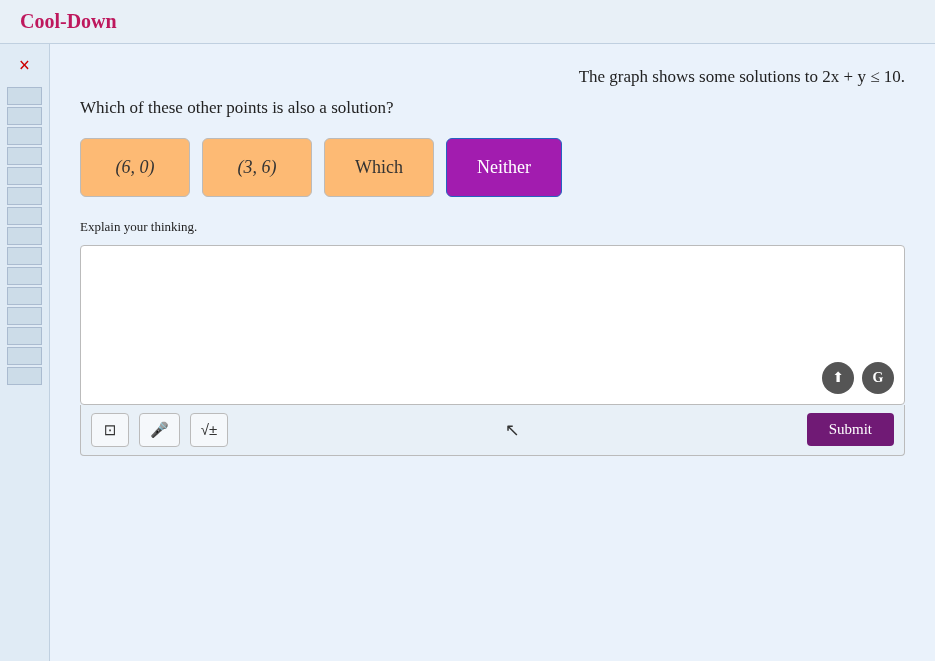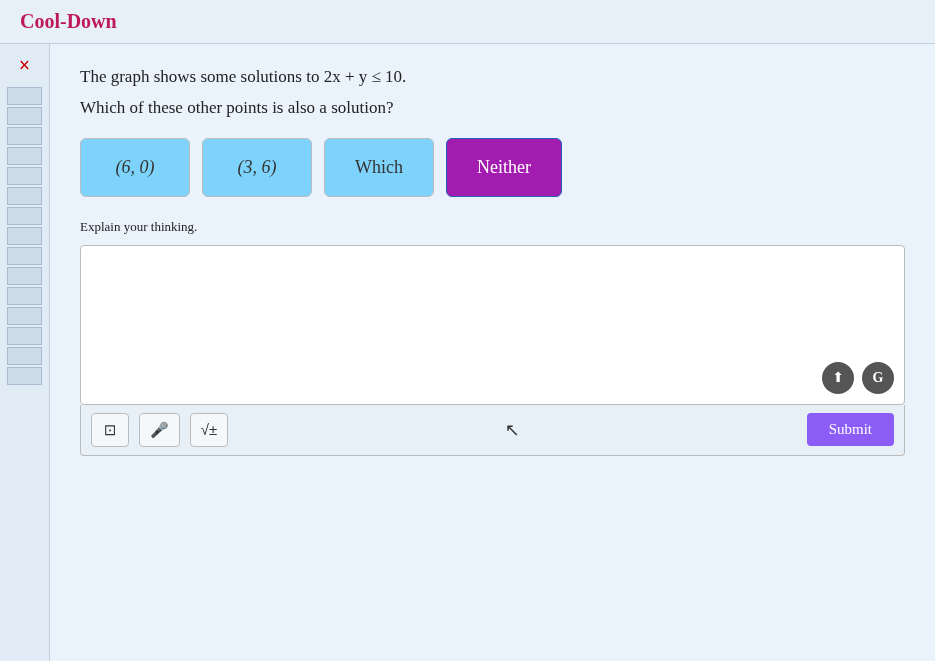--- a/index.html
+++ b/index.html
@@ -68,37 +68,38 @@
       flex: 1;
       padding: 20px 30px;
       background-color: #eaf2fb;
     }
 
     .question-text {
       font-size: 17px;
       color: #222;
       margin-bottom: 8px;
       line-height: 1.5;
+      text-align: right;
     }
 
     .sub-question {
       font-size: 17px;
       color: #222;
       margin-bottom: 20px;
     }
 
     .answer-options {
       display: flex;
       gap: 12px;
       margin-bottom: 22px;
     }
 
     .answer-btn {
       border: 1px solid #bbb;
-      background-color: #7dd3fc;
+      background-color: #fdba74;
       border-radius: 6px;
       padding: 18px 30px;
       font-size: 18px;
       cursor: pointer;
       color: #333;
       min-width: 110px;
       text-align: center;
       font-family: 'Georgia', serif;
     }
 
@@ -192,21 +193,21 @@
       font-size: 15px;
       color: #333;
       display: flex;
       align-items: center;
       justify-content: center;
       min-width: 38px;
       min-height: 34px;
     }
 
     .submit-btn {
-      background-color: #8b5cf6;
+      background-color: #701a75;
       color: #fff;
       border: none;
       border-radius: 4px;
       padding: 8px 22px;
       font-size: 15px;
       cursor: pointer;
       margin-left: auto;
       font-family: 'Georgia', serif;
     }
 

